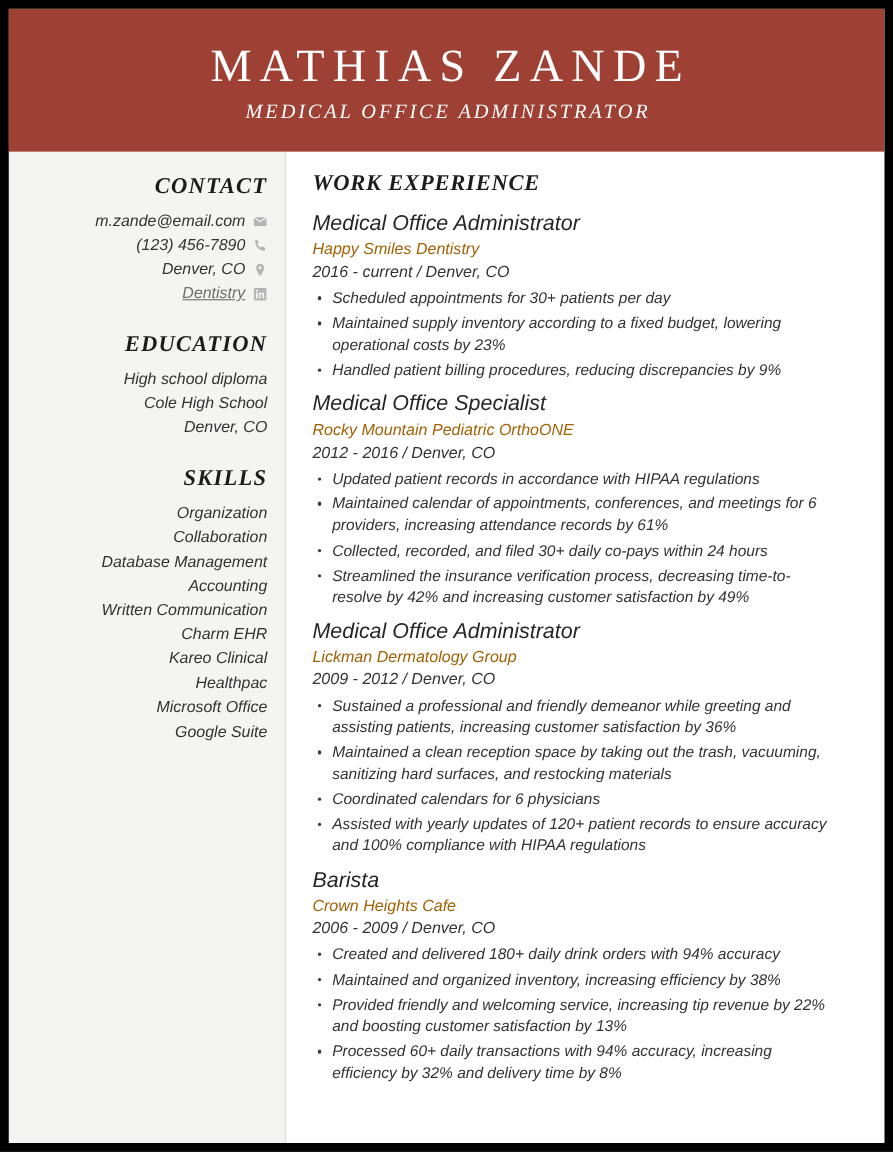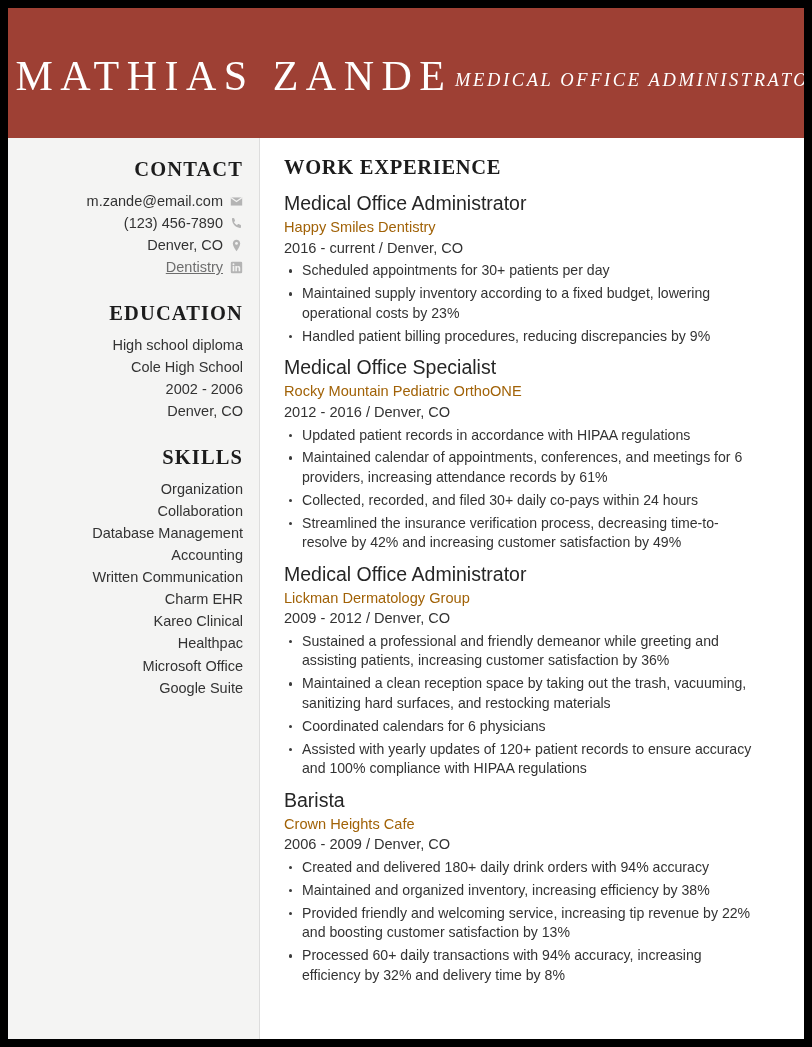--- a/index.html
+++ b/index.html
@@ -19,23 +19,23 @@
     height: 1031px;
     background: #ffffff;
     overflow: hidden;
   }
 
   
   #header-banner {
     height: 130px;
     background: #9e4034;
     display: flex;
-    flex-direction: row;
+    flex-direction: column;
     align-items: center;
-    justify-content: flex-start;
+    justify-content: center;
     padding-top: 6px;
   }
   #full-name {
     color: #ffffff;
     font-family: "Liberation Serif", serif;
     font-size: 42px;
     font-weight: 400;
     letter-spacing: 7.5px;
     line-height: 1.05;
     text-indent: 7.5px;
@@ -51,20 +51,21 @@
     text-indent: 2.6px;
     margin-top: 9px;
     white-space: nowrap;
   }
 
   
   #resume-body {
     display: flex;
     height: 901px;
     align-items: stretch;
+    font-style: italic;
   }
 
   #sidebar {
     width: 252px;
     background: #f4f4f3;
     border-right: 1px solid #dddddd;
     padding: 20px 16px 0 14px;
     text-align: right;
     color: #2e2e2e;
   }
@@ -221,21 +222,20 @@
               <rect x="3.3" y="6.2" width="2" height="6.5" fill="#f4f4f3"></rect>
               <circle cx="4.3" cy="4" r="1.15" fill="#f4f4f3"></circle>
               <path d="M6.6 6.2h1.9v.9c.4-.7 1.1-1.05 1.9-1.05 1.5 0 2.2.9 2.2 2.6v4.05h-2V9.1c0-.85-.3-1.3-1-1.3-.75 0-1.1.5-1.1 1.35v3.55h-1.9z" fill="#f4f4f3"></path>
             </svg>
         </span>
       </div>
 
       <div class="section-heading spaced">EDUCATION</div>
       <div class="side-line">High school diploma</div>
       <div class="side-line">Cole High School</div>
-      <div class="side-line">2002 - 2006</div>
       <div class="side-line">Denver, CO</div>
 
       <div class="section-heading spaced">SKILLS</div>
       <div class="side-line">Organization</div>
       <div class="side-line">Collaboration</div>
       <div class="side-line">Database Management</div>
       <div class="side-line">Accounting</div>
       <div class="side-line">Written Communication</div>
       <div class="side-line">Charm EHR</div>
       <div class="side-line">Kareo Clinical</div>

